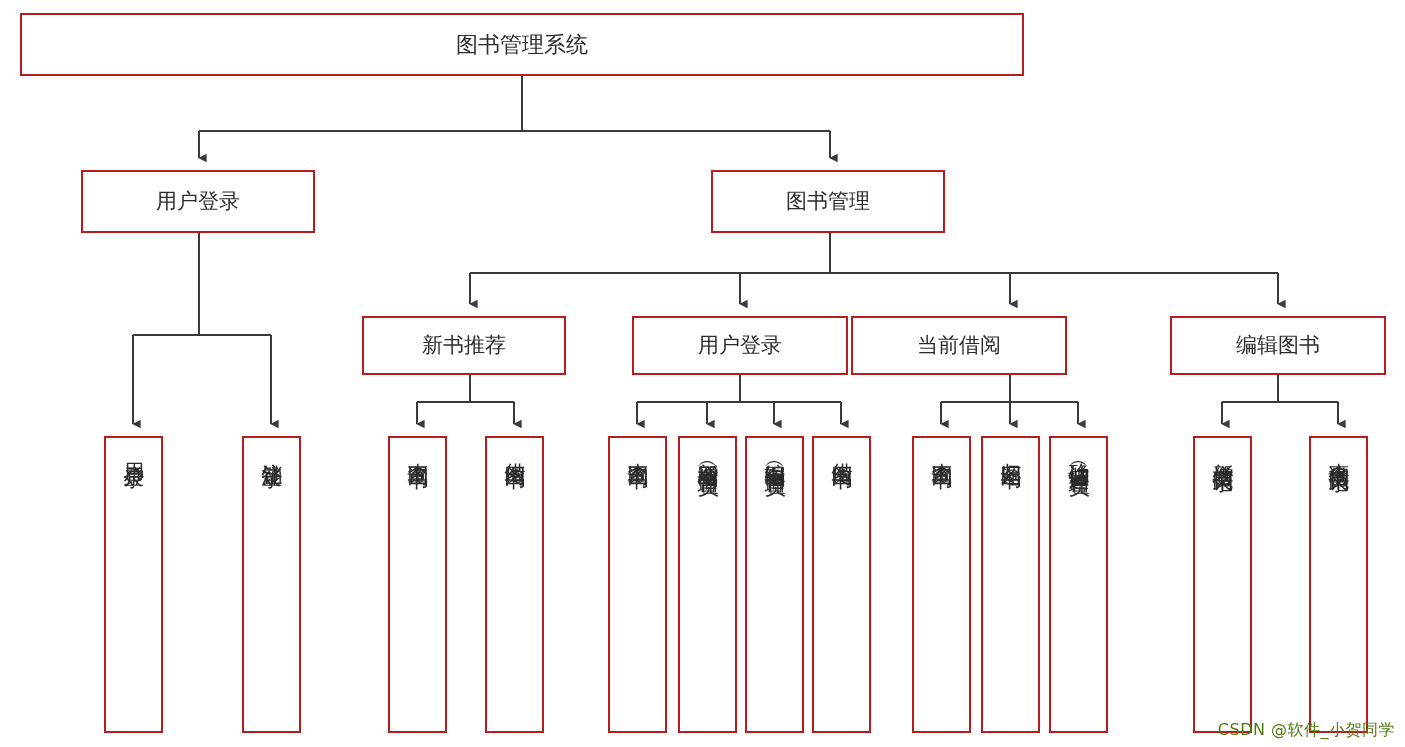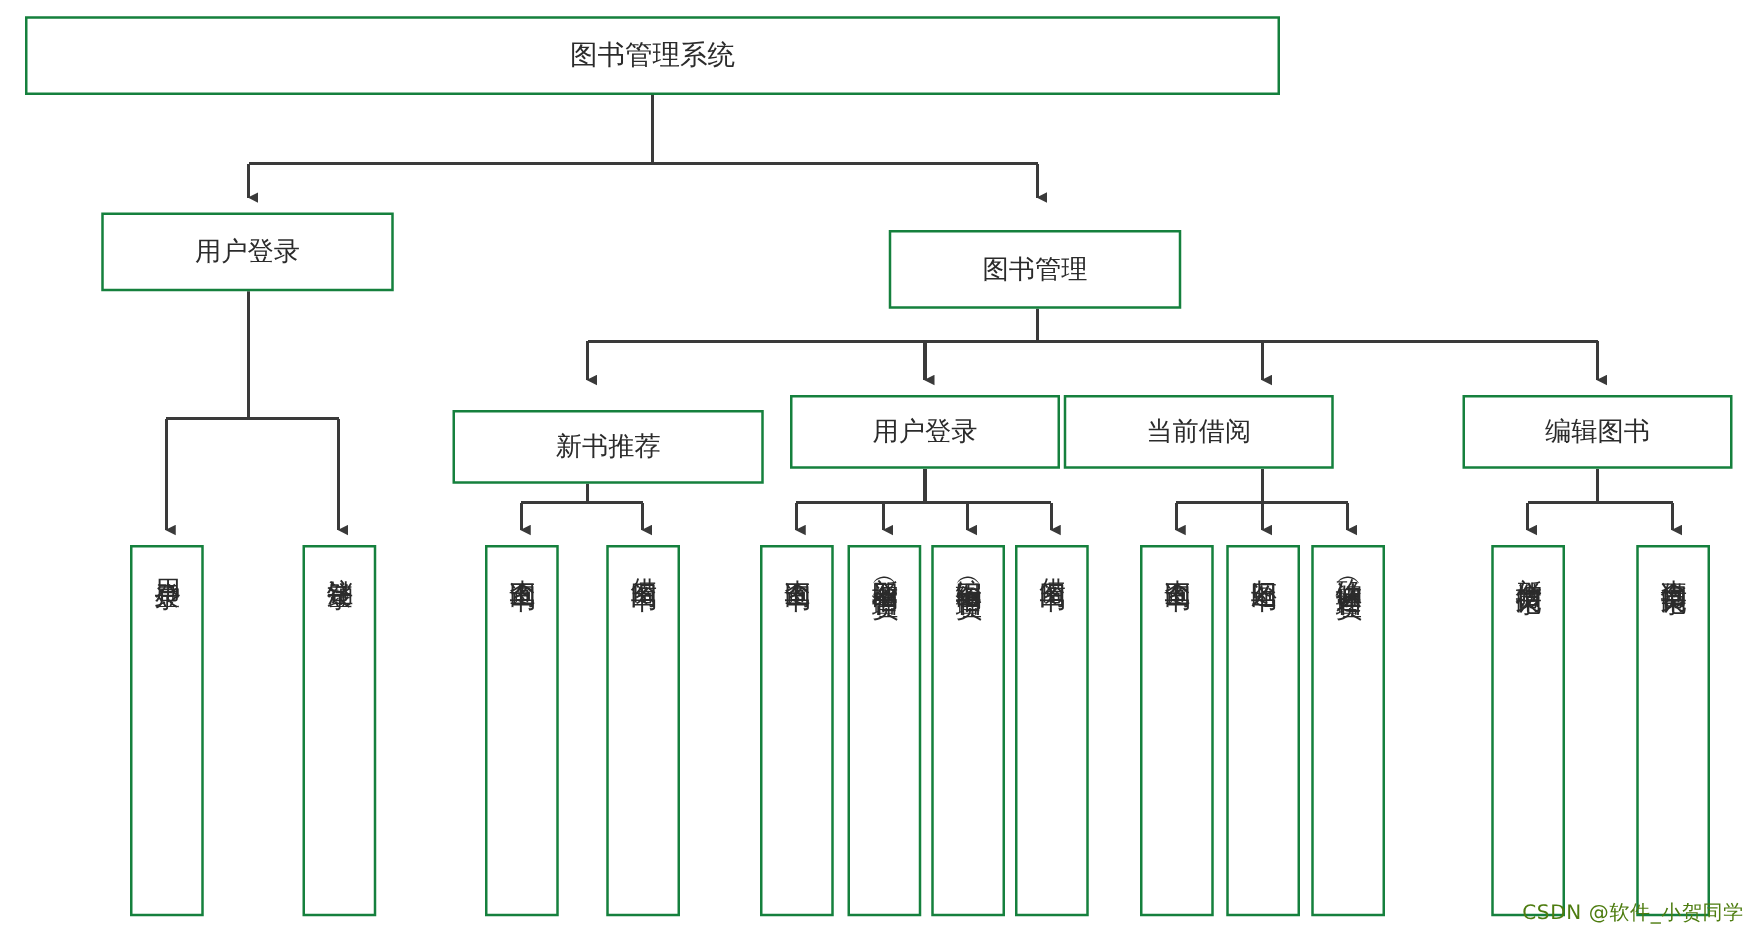--- a/index.html
+++ b/index.html
@@ -23,21 +23,21 @@
     left: 0;
     top: 0;
     width: 1405px;
     height: 747px;
     pointer-events: none;
   }
   .node {
     position: absolute;
     box-sizing: border-box;
     background: #ffffff;
-    border: 2px solid #15803d;
+    border: 2px solid #b91c1c;
     display: flex;
     align-items: center;
     justify-content: center;
     color: #2b2b2b;
     z-index: 2;
   }
   .node .label {
     display: block;
     text-align: center;
     line-height: 1.18;
@@ -133,25 +133,25 @@
   </svg>
 
   <div class="node node-root" style="left:20px; top:13px; width:1004px; height:63px;">
     <span class="label">图书管理系统</span>
   </div>
 
   <div class="node node-l2" style="left:81px; top:170px; width:234px; height:63px;">
     <span class="label">用户登录</span>
   </div>
 
-  <div class="node node-l2" style="left:711px; top:170px; width:234px; height:63px;margin-top:14px;">
+  <div class="node node-l2" style="left:711px; top:170px; width:234px; height:63px;">
     <span class="label">图书管理</span>
   </div>
 
-  <div class="node node-l3" style="left:362px; top:328px; width:249px; height:59px;">
+  <div class="node node-l3" style="left:362px; top:316px; width:204px; height:59px;">
     <span class="label">新书推荐</span>
   </div>
 
   <div class="node node-l3" style="left:632px; top:316px; width:216px; height:59px;">
     <span class="label">用户登录</span>
   </div>
 
   <div class="node node-l3" style="left:851px; top:316px; width:216px; height:59px;font-family:Liberation Serif, serif;">
     <span class="label">当前借阅</span>
   </div>

